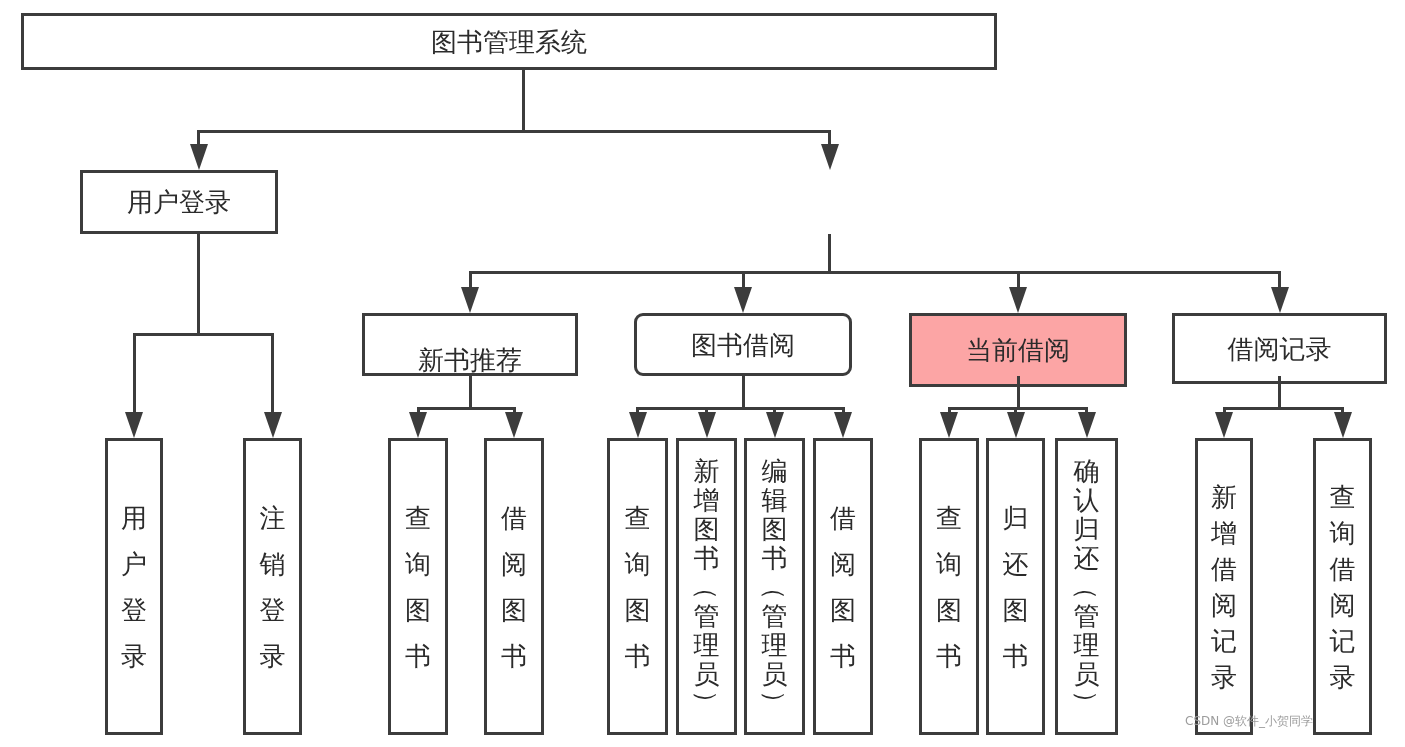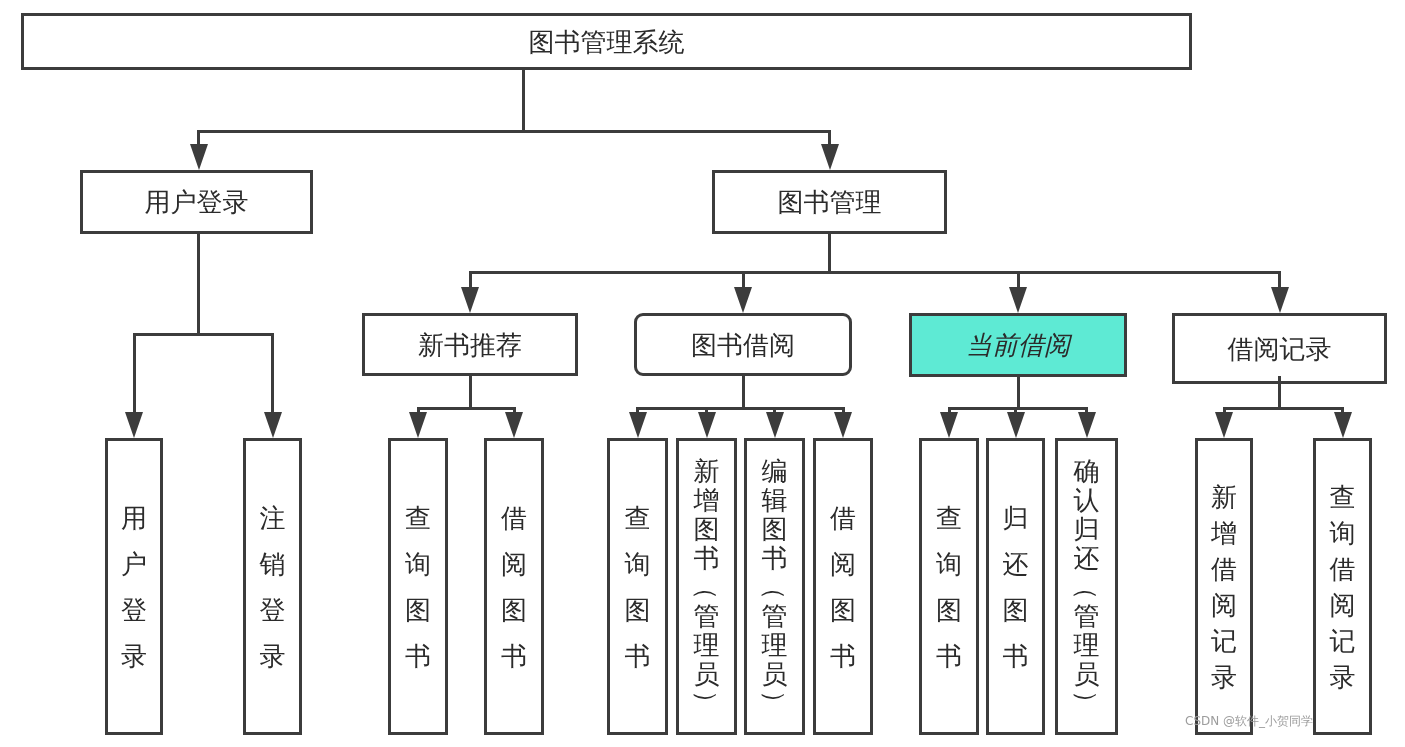--- a/index.html
+++ b/index.html
@@ -66,36 +66,33 @@
     color: #9c9c9c;
     white-space: nowrap;
     z-index: 5;
   }
 </style>
 </head>
 <body>
 
 <div class="canvas" style="background: rgb(255, 255, 255);">
   <div class="watermark" style="color: rgb(156, 156, 156);">CSDN @软件_小贺同学</div>
-<div class="node h-text" style="left: 21px; top: 13px; width: 1171px; height: 57px; border-color: rgb(60, 60, 60); background: rgb(255, 255, 255); color: rgb(43, 43, 43);">
+<div class="node h-text" style="left: 21px; top: 13px; width: 976px; height: 57px; border-color: rgb(60, 60, 60); background: rgb(255, 255, 255); color: rgb(43, 43, 43);">
       <span>图书管理系统</span>
     </div>
-    <div class="node h-text" style="left: 80px; top: 170px; width: 233px; height: 64px; border-color: rgb(60, 60, 60); background: rgb(255, 255, 255); color: rgb(43, 43, 43);">
+    <div class="node h-text" style="left: 80px; top: 170px; width: 198px; height: 64px; border-color: rgb(60, 60, 60); background: rgb(255, 255, 255); color: rgb(43, 43, 43);">
       <span>用户登录</span>
     </div>
-    <div class="node h-text" style="left: 712px; top: 170px; width: 235px; height: 64px; border-color: rgb(60, 60, 60); background: rgb(255, 255, 255); color: rgb(43, 43, 43);">
-      <span>图书管理</span>
-    </div>
-    <div class="node h-text" style="left: 362px; top: 313px; width: 216px; height: 63px; border-color: rgb(60, 60, 60); background: rgb(255, 255, 255); color: rgb(43, 43, 43);">
+    <div class="node h-text" style="left: 362px; top: 313px; width: 216px; height: 63px; border-color: rgb(60, 60, 60); background: rgb(255, 255, 255); color: rgb(43, 43, 43); align-items: flex-end;">
       <span>新书推荐</span>
     </div>
     <div class="node h-text" style="left: 634px; top: 313px; width: 218px; height: 63px; border-color: rgb(60, 60, 60); background: rgb(255, 255, 255); color: rgb(43, 43, 43); border-radius: 9px;">
       <span>图书借阅</span>
     </div>
-    <div class="node h-text" style="left: 909px; top: 313px; width: 218px; height: 64px; border-color: rgb(60, 60, 60); background: #5eead4; color: rgb(43, 43, 43); font-style: italic;">
+    <div class="node h-text" style="left: 909px; top: 313px; width: 218px; height: 74px; border-color: rgb(60, 60, 60); background: #fca5a5; color: rgb(43, 43, 43);">
       <span>当前借阅</span>
     </div>
     <div class="node h-text" style="left: 1172px; top: 313px; width: 215px; height: 71px; border-color: rgb(60, 60, 60); background: rgb(255, 255, 255); color: rgb(43, 43, 43);">
       <span>借阅记录</span>
     </div>
     <div class="node v-text" style="left: 105px; top: 438px; width: 58px; height: 297px; border-color: rgb(60, 60, 60); background: rgb(255, 255, 255); color: rgb(43, 43, 43); gap: 20px;">
       <span class="vchar">用</span>
       <span class="vchar">户</span>
       <span class="vchar">登</span>
       <span class="vchar">录</span>

